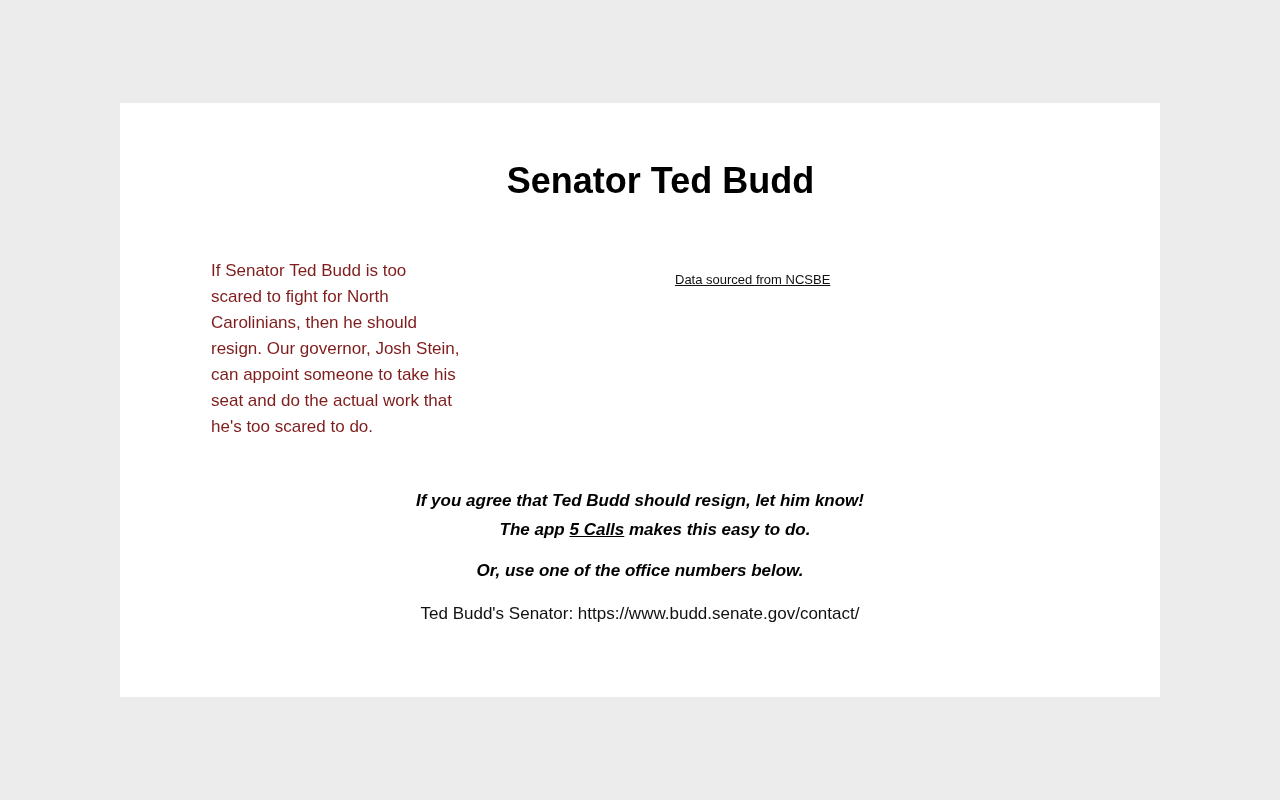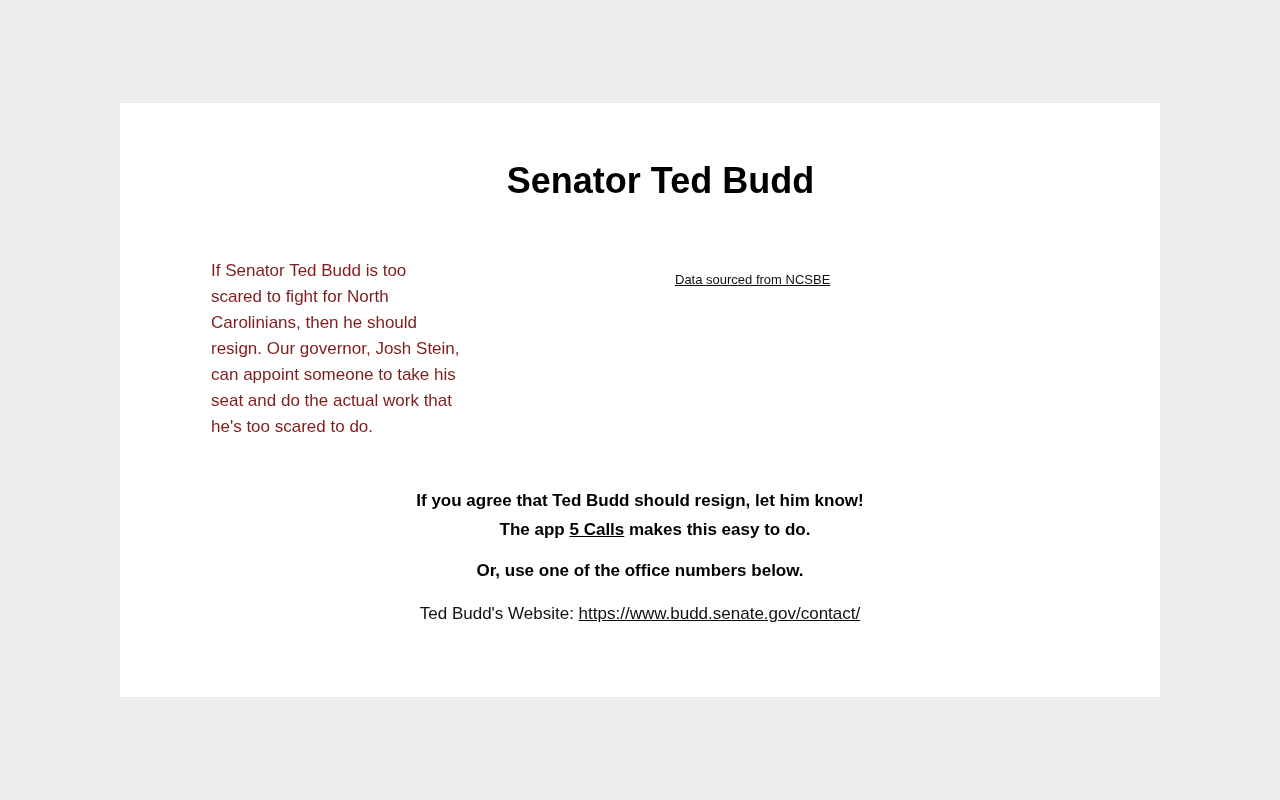--- a/index.html
+++ b/index.html
@@ -51,49 +51,50 @@
     line-height: 22px;
     color: #111;
     text-decoration: underline;
   }
   .cta {
     position: absolute;
     left: 0;
     right: 0;
     text-align: center;
     font-size: 17px;
+    font-style: italic;
     font-weight: bold;
     line-height: 22px;
     margin: 0;
     color: #000;
   }
   .cta a { color: #000; text-decoration: underline; }
   .website {
     position: absolute;
     left: 0;
     right: 0;
     top: 603px;
     text-align: center;
     font-size: 17px;
     line-height: 22px;
     margin: 0;
     color: #111;
   }
-  .website a { color: #111; text-decoration: underline; }
+  .website a { color: #111; }
 </style>
 </head>
 <body>
 
 <div class="card"></div>
 
 <h1 class="title">Senator Ted Budd</h1>
 
 <p class="blurb">If Senator Ted Budd is too scared to fight for North Carolinians, then he should resign. Our governor, Josh Stein, can appoint someone to take his seat and do the actual work that he's too scared to do.</p>
 
 <a class="source-link">Data sourced from NCSBE</a>
 
 <p class="cta" style="top:490px;">If you agree that Ted Budd should resign, let him know!</p>
 
 <p class="cta" style="top:519px;padding-left:30px;"><span>The app </span><a>5 Calls</a><span> makes this easy to do.</span></p>
 
 <p class="cta" style="top:560px;">Or, use one of the office numbers below.</p>
 
-<p class="website"><span>Ted Budd's Website: </span><a>https://www.budd.senate.gov/contact/</a></p>
+<p class="website"><span>Ted Budd's Senator: </span><a>https://www.budd.senate.gov/contact/</a></p>
 
 </body></html>

